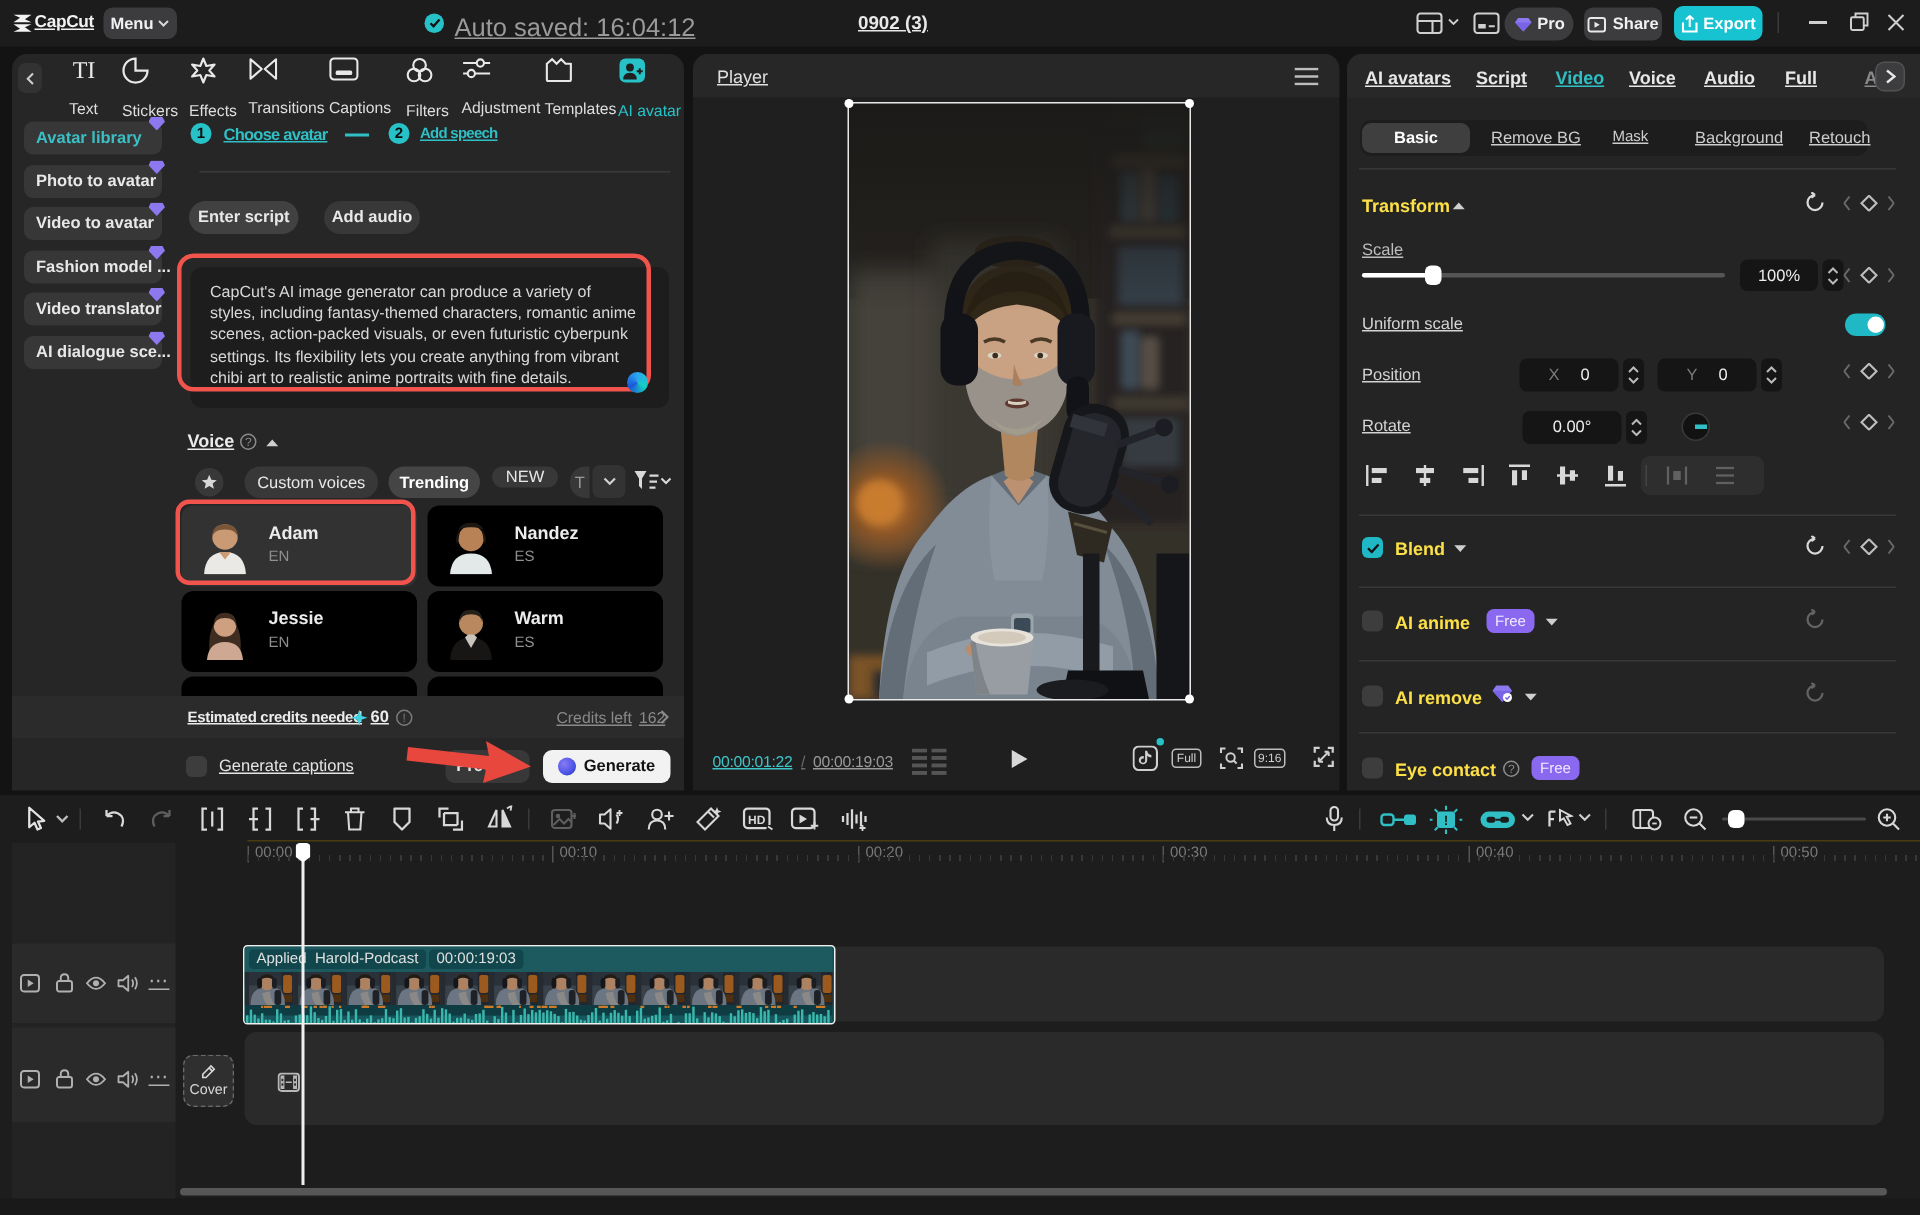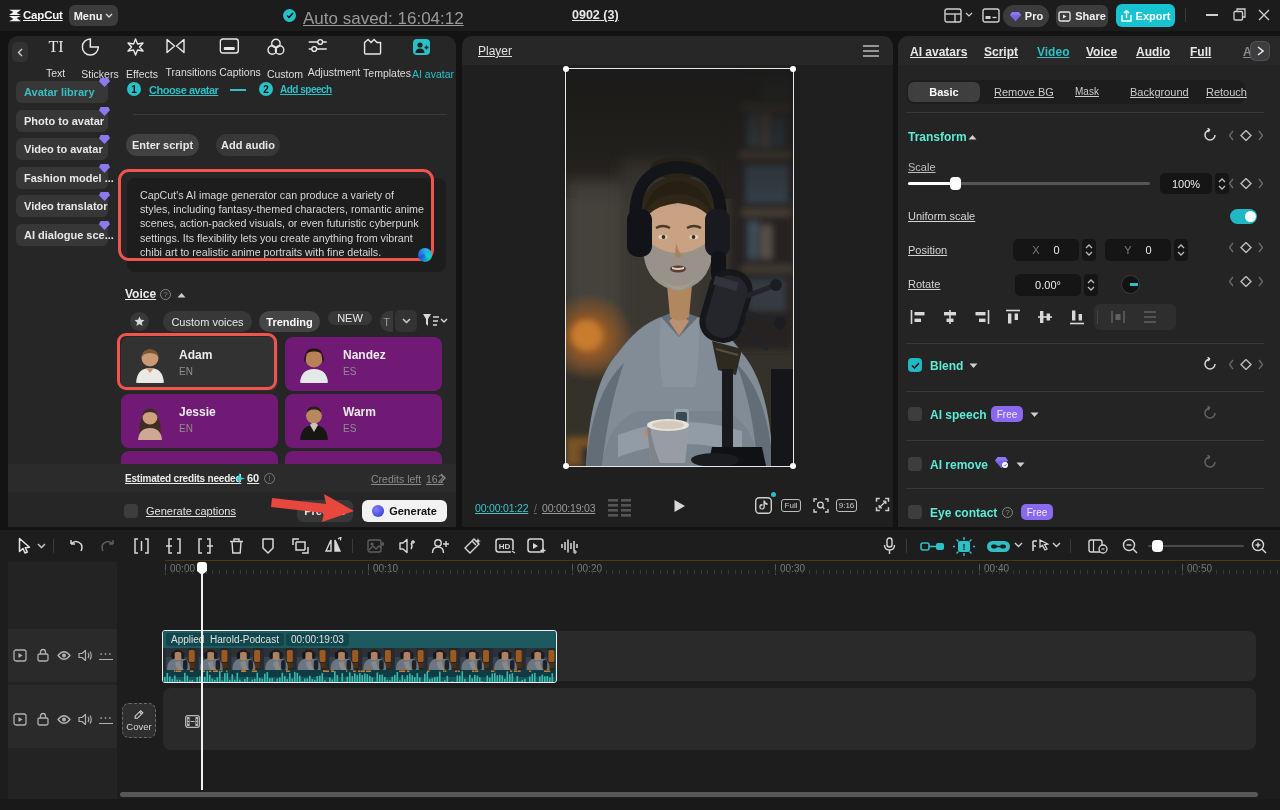--- a/index.html
+++ b/index.html
@@ -14,30 +14,30 @@
 .txt { position:absolute; white-space:nowrap;text-decoration:underline; }
 .pill { position:absolute; border-radius:999px; background:#383838; color:#e8e8e8; font-size:11px; display:flex; align-items:center; justify-content:center; white-space:nowrap; }
 svg { display:block; }
 .ico { position:absolute; top:2px; display:flex; flex-direction:column; align-items:flex-start; color:#dedede; transform:translateX(-50%); white-space:nowrap;gap:10px; }
 .ico svg { margin-bottom:2px; }
 .ico span { font-size:10.5px; }
 .sbtn { position:absolute; left:8px; width:92px; height:22px; background:#373737; border-radius:6px;
   color:#e8e8e8; font-size:11px; font-weight:bold; display:flex; align-items:center; padding-left:8px; white-space:nowrap; overflow:visible; }
 .sbtn i { position:absolute; right:-2px; top:-3px; width:11px; height:9px;
   background:#8d78f0; clip-path:polygon(15% 0,85% 0,100% 35%,50% 100%,0 35%); }
-.vcard { position:absolute; width:157px; height:54px; background:#701a75; border-radius:8px; }
+.vcard { position:absolute; width:157px; height:54px; background:#000000; border-radius:8px; }
 .vcard .av { position:absolute; left:10px; top:8px; width:38px; height:38px; border-radius:7px; overflow:hidden; }
 .vcard .nm { position:absolute; left:58px; top:11px; font-size:12px; font-weight:bold; color:#ececec; }
 .vcard .lg { position:absolute; left:58px; top:29px; font-size:10px; color:#8f8f8f; }
 .numbox { position:absolute; background:#151515; border-radius:5px; color:#ececec; font-size:11px;
   display:flex; align-items:center; justify-content:center; }
 .stepper { position:absolute; width:14px; background:#151515; border-radius:4px; display:flex;
   flex-direction:column; align-items:center; justify-content:center; gap:2px; }
 .chk { position:absolute; width:14px; height:14px; border-radius:4px; background:#3d3d3d; }
-.rowlbl { position:absolute; font-size:12px; font-weight:bold; color:#5eead4; }
+.rowlbl { position:absolute; font-size:12px; font-weight:bold; color:#fde047; }
 .rlab { position:absolute; top:34px; font-size:10px; color:#7a7a7a; border-left:1px solid #555; padding-left:4px; line-height:10px; height:11px; }
 #ticks { position:absolute; left:165px; top:40px; width:1115px; height:4px;
   background:repeating-linear-gradient(90deg, #383838 0 1px, transparent 1px 6.78px); }
 </style>
 </head>
 <body>
 
 <div id="topbar">
   <svg class="abs" style="left:8px;top:9px" width="14" height="13" viewBox="0 0 14 13">
     <path d="M1 0.8 L13 0.8 L8.6 3.9 L13 5.9 L1 5.9 L5.4 2.9 Z" fill="#f2f2f2"></path>
@@ -144,21 +144,21 @@
           <rect x="4.5" y="9" width="11" height="3" rx="1" fill="#e8e8e8"></rect>
         </svg>
         <span>Captions</span>
       </div>
     <div class="ico" style="left:277px">
         <svg width="18" height="18" viewBox="0 0 18 18">
           <circle cx="9" cy="5.5" r="4.2" fill="none" stroke="#e8e8e8" stroke-width="1.4"></circle>
           <circle cx="5.3" cy="12" r="4.2" fill="none" stroke="#e8e8e8" stroke-width="1.4"></circle>
           <circle cx="12.7" cy="12" r="4.2" fill="none" stroke="#e8e8e8" stroke-width="1.4"></circle>
         </svg>
-        <span>Custom</span>
+        <span>Filters</span>
       </div>
     <div class="ico" style="left:326px">
         <svg width="20" height="16" viewBox="0 0 20 16">
           <line x1="1" y1="4" x2="19" y2="4" stroke="#e8e8e8" stroke-width="1.4"></line>
           <line x1="1" y1="11" x2="19" y2="11" stroke="#e8e8e8" stroke-width="1.4"></line>
           <circle cx="12.5" cy="4" r="2.4" fill="#262626" stroke="#e8e8e8" stroke-width="1.4"></circle>
           <circle cx="6.5" cy="11" r="2.4" fill="#262626" stroke="#e8e8e8" stroke-width="1.4"></circle>
         </svg>
         <span>Adjustment</span>
       </div>
@@ -626,21 +626,21 @@
         <path d="M12 7 A 5 5 0 1 1 7 2 M7 2 L4.6 0.2 M7 2 L4.6 3.8" stroke="#d8d8d8" stroke-width="1.5" fill="none"></path>
       </svg>
     <svg class="abs" style="left:331px;top:323px" width="34" height="11" viewBox="0 0 34 11">
         <path d="M4 1 L0.5 5.5 L4 10" stroke="#6a6a6a" stroke-width="1.3" fill="none"></path>
         <path d="M17 0.5 L22 5.5 L17 10.5 L12 5.5 Z" stroke="#bdbdbd" stroke-width="1.4" fill="none"></path>
         <path d="M30 1 L33.5 5.5 L30 10" stroke="#6a6a6a" stroke-width="1.3" fill="none"></path>
       </svg>
     <div class="abs" style="left:8px;top:355px;width:358px;height:1px;background:#383838"></div>
 
     <div class="chk" style="left:10px;top:371px"></div>
-    <div class="rowlbl" style="left:32px;top:372px">AI speech</div>
+    <div class="rowlbl" style="left:32px;top:372px">AI anime</div>
     <div class="abs" style="left:93px;top:370px;width:32px;height:16px;border-radius:5px;background:#8a68f0;color:#f0eaff;font-size:10px;display:flex;align-items:center;justify-content:center">Free</div>
     <svg class="abs" style="left:132px;top:376px" width="9" height="6" viewBox="0 0 9 6">
         <path d="M0.5 0.5 L4.5 5 L8.5 0.5 Z" fill="#cfcfcf"></path>
       </svg>
     <svg class="abs" style="left:305px;top:370px;opacity:.35" width="14" height="14" viewBox="0 0 14 14">
         <path d="M12 7 A 5 5 0 1 1 7 2 M7 2 L4.6 0.2 M7 2 L4.6 3.8" stroke="#d8d8d8" stroke-width="1.5" fill="none"></path>
       </svg>
     <div class="abs" style="left:8px;top:404px;width:358px;height:1px;background:#383838"></div>
 
     <div class="chk" style="left:10px;top:421px"></div>

